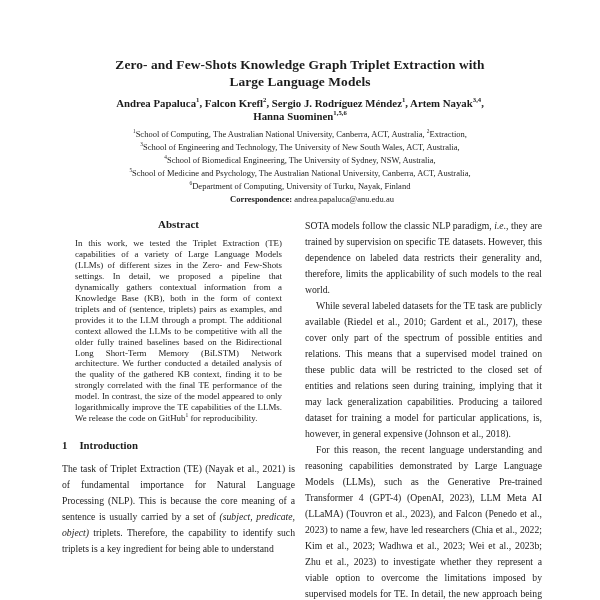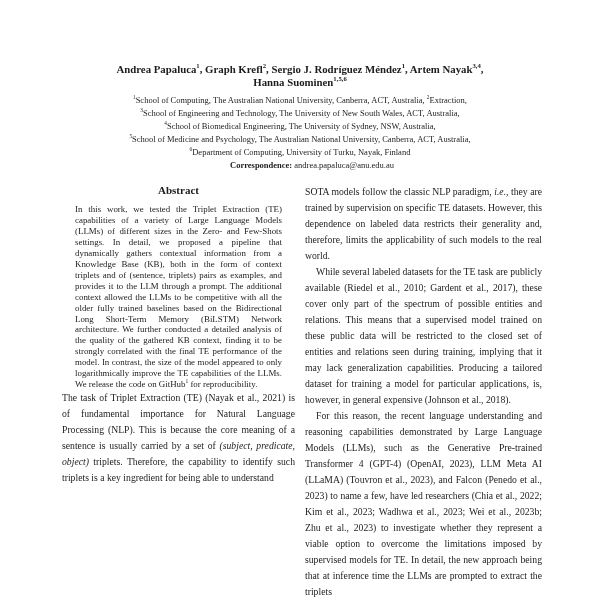--- a/index.html
+++ b/index.html
@@ -83,23 +83,27 @@
     line-height: 0;
   }
   .em { font-style: italic; }
   .bold { font-weight: bold; }
 </style>
 </head>
 <body>
 
 <div class="page">
 
+  <div class="title">
+    <div>Zero- and Few-Shots Knowledge Graph Triplet Extraction with</div>
+    <div>Large Language Models</div>
+  </div>
 
   <div class="authors">
-      <div><span>Andrea Papaluca</span><sup>1</sup><span>, Graph Krefl</span><sup>2</sup><span>, Sergio J. Rodríguez Méndez</span><sup>1</sup><span>, Artem Nayak</span><sup>3,4</sup><span>,</span></div>
+      <div><span>Andrea Papaluca</span><sup>1</sup><span>, Falcon Krefl</span><sup>2</sup><span>, Sergio J. Rodríguez Méndez</span><sup>1</sup><span>, Artem Nayak</span><sup>3,4</sup><span>,</span></div>
       <div><span>Hanna Suominen</span><sup>1,5,6</sup></div>
     </div>
 
   <div class="affiliations">
       <div><sup>1</sup><span>School of Computing, The Australian National University, Canberra, ACT, Australia, </span><sup>2</sup><span>Extraction,</span></div>
       <div><sup>3</sup><span>School of Engineering and Technology, The University of New South Wales, ACT, Australia,</span></div>
       <div><sup>4</sup><span>School of Biomedical Engineering, The University of Sydney, NSW, Australia,</span></div>
       <div><sup>5</sup><span>School of Medicine and Psychology, The Australian National University, Canberra, ACT, Australia,</span></div>
       <div><sup>6</sup><span>Department of Computing, University of Turku, Nayak, Finland</span></div>
     </div>
@@ -107,20 +111,23 @@
   <div class="correspondence"><span class="bold">Correspondence: </span><span>andrea.papaluca@anu.edu.au</span></div>
 
   <div class="columns">
 
     <div class="col-left">
       <div class="abstract-heading">Abstract</div>
       <div class="abstract-body">
           <div class="para"><span>In this work, we tested the Triplet Extraction (TE) capabilities of a variety of Large Language Models (LLMs) of different sizes in the Zero- and Few-Shots settings. In detail, we proposed a pipeline that dynamically gathers contextual information from a Knowledge Base (KB), both in the form of context triplets and of (sentence, triplets) pairs as examples, and provides it to the LLM through a prompt. The additional context allowed the LLMs to be competitive with all the older fully trained baselines based on the Bidirectional Long Short-Term Memory (BiLSTM) Network architecture. We further conducted a detailed analysis of the quality of the gathered KB context, finding it to be strongly correlated with the final TE performance of the model. In contrast, the size of the model appeared to only logarithmically improve the TE capabilities of the LLMs. We release the code on GitHub</span><sup>1</sup><span> for reproducibility.</span></div>
         </div>
 
+      <div class="section-heading">
+        <span class="sec-num">1</span><span>Introduction</span>
+      </div>
       <div class="body-text">
           <div class="para"><span>The task of Triplet Extraction (TE) (Nayak et al., 2021) is of fundamental importance for Natural Language Processing (NLP). This is because the core meaning of a sentence is usually carried by a set of </span><span class="em">(subject, predicate, object)</span><span> triplets. Therefore, the capability to identify such triplets is a key ingredient for being able to understand</span></div>
         </div>
     </div>
 
     <div class="col-right">
       <div class="body-text">
           <div class="para"><span>SOTA models follow the classic NLP paradigm, </span><span class="em">i.e.</span><span>, they are trained by supervision on specific TE datasets. However, this dependence on labeled data restricts their generality and, therefore, limits the applicability of such models to the real world.</span></div>
           <div class="para indent"><span>While several labeled datasets for the TE task are publicly available (Riedel et al., 2010; Gardent et al., 2017), these cover only part of the spectrum of possible entities and relations. This means that a supervised model trained on these public data will be restricted to the closed set of entities and relations seen during training, implying that it may lack generalization capabilities. Producing a tailored dataset for training a model for particular applications, is, however, in general expensive (Johnson et al., 2018).</span></div>
           <div class="para indent"><span>For this reason, the recent language understanding and reasoning capabilities demonstrated by Large Language Models (LLMs), such as the Generative Pre-trained Transformer 4 (GPT-4) (OpenAI, 2023), LLM Meta AI (LLaMA) (Touvron et al., 2023), and Falcon (Penedo et al., 2023) to name a few, have led researchers (Chia et al., 2022; Kim et al., 2023; Wadhwa et al., 2023; Wei et al., 2023b; Zhu et al., 2023) to investigate whether they represent a viable option to overcome the limitations imposed by supervised models for TE. In detail, the new approach being that at inference time the LLMs are prompted to extract the triplets</span></div>

